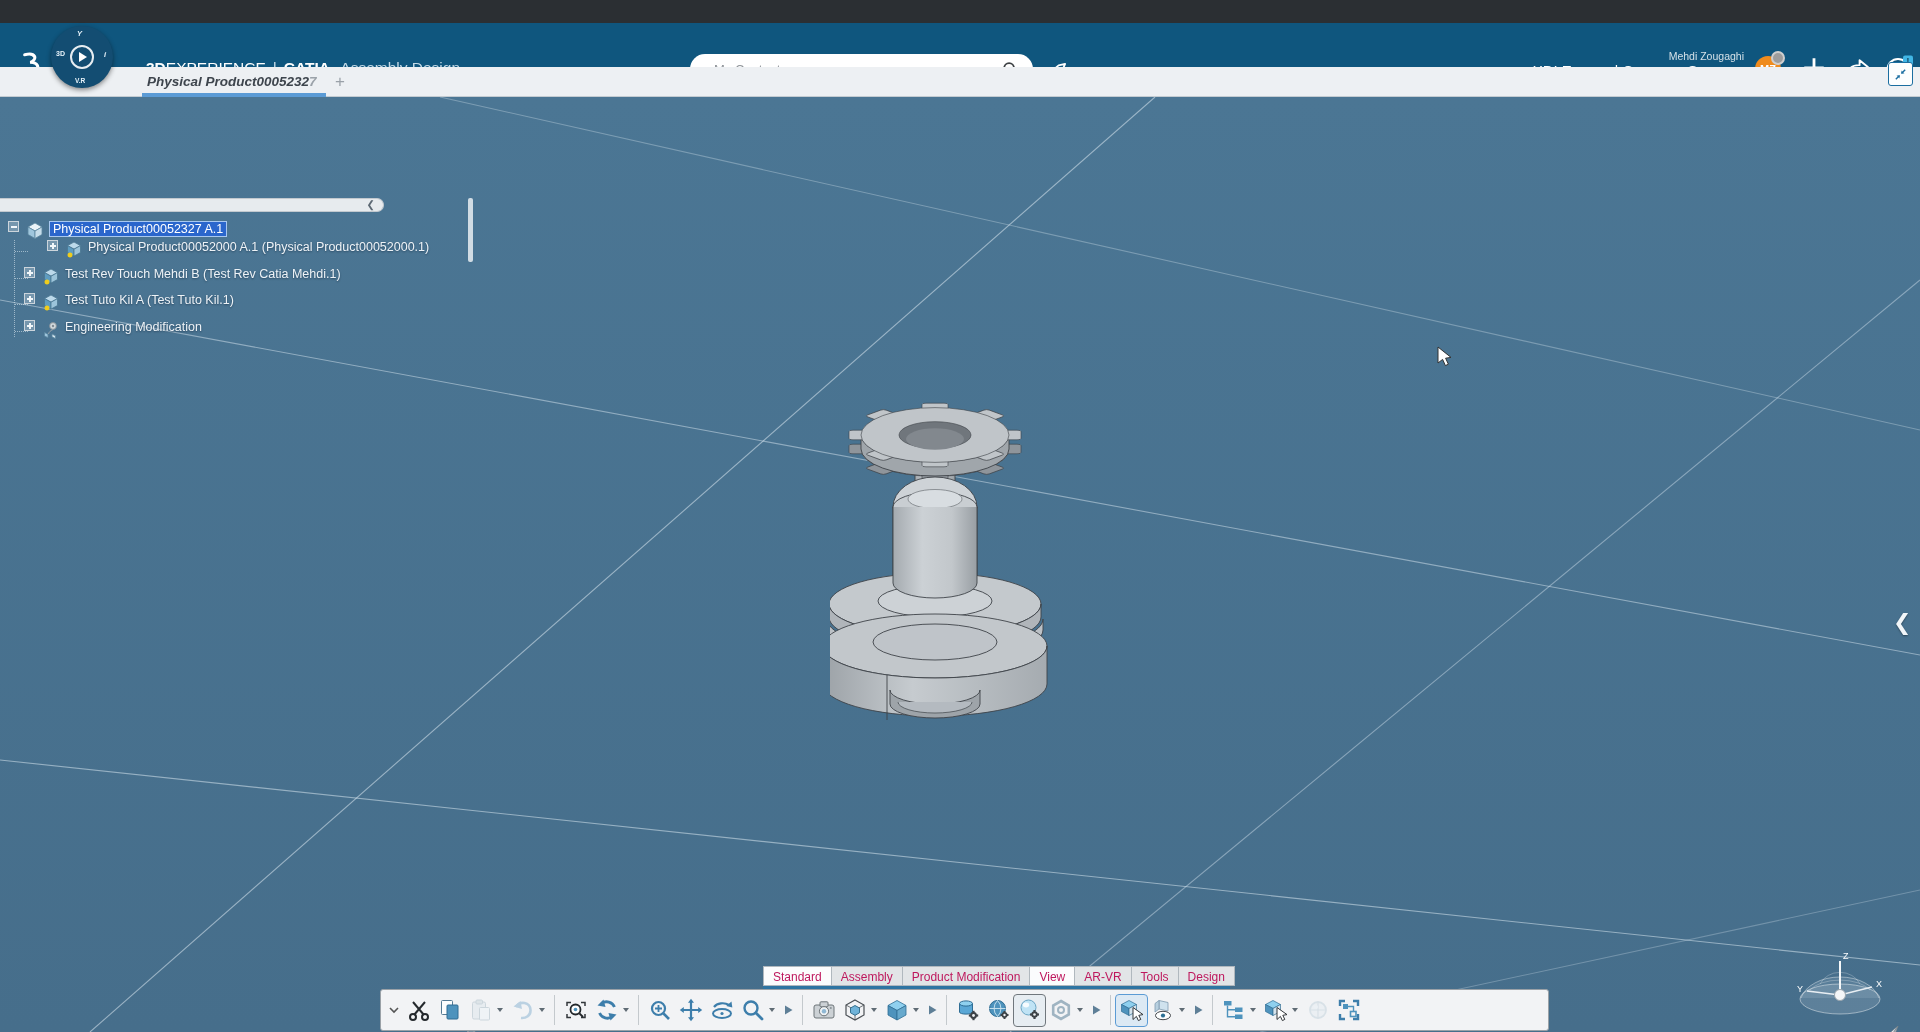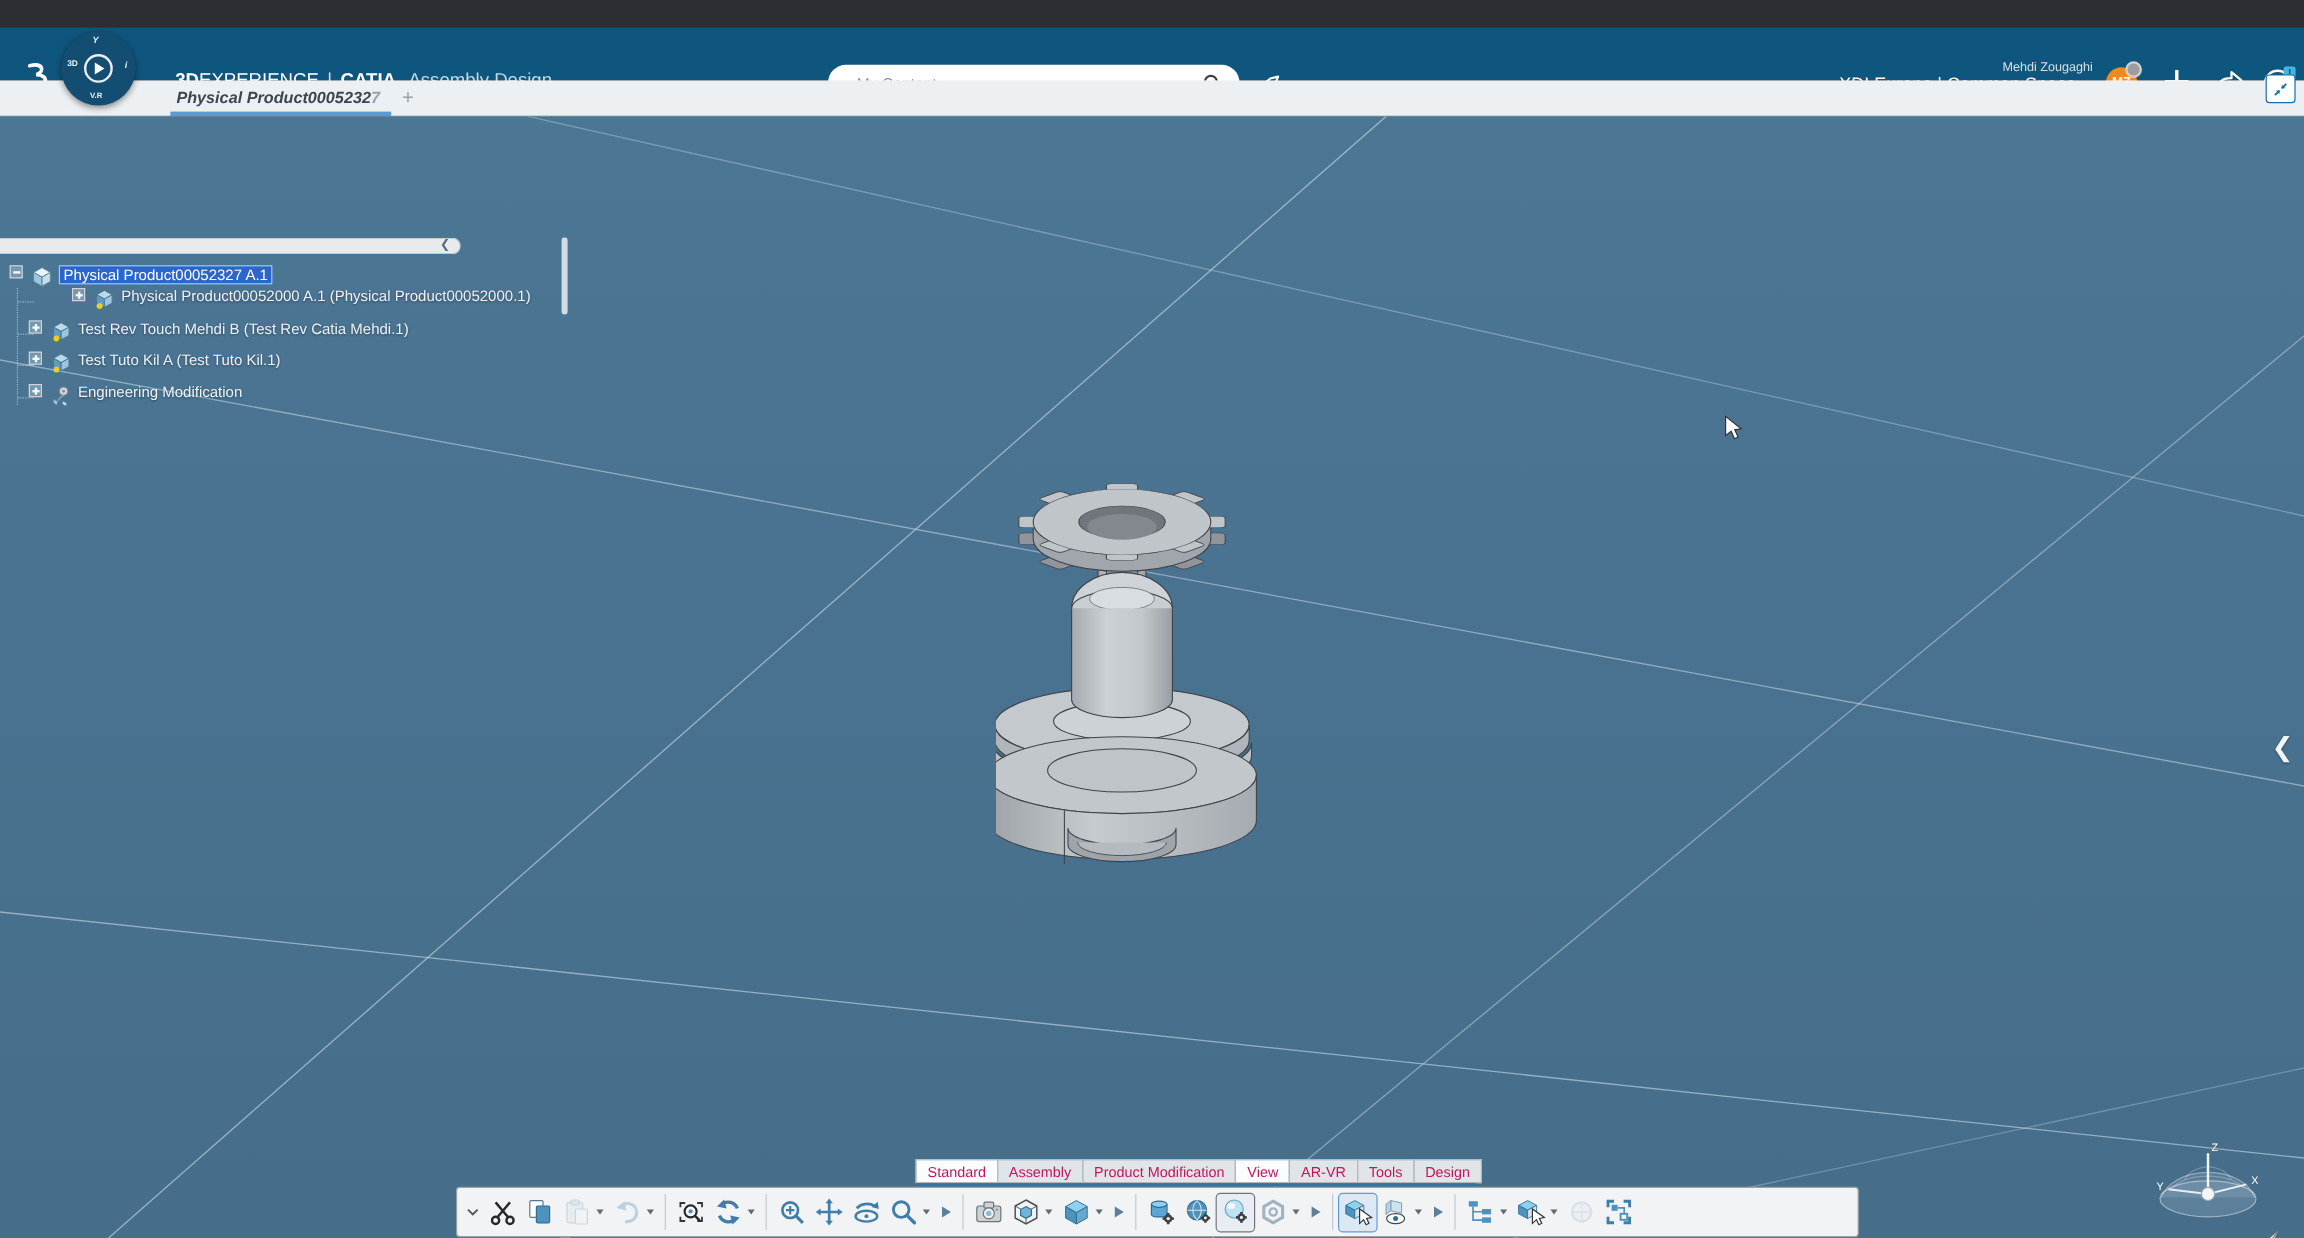--- a/index.html
+++ b/index.html
@@ -313,21 +313,21 @@
         </div>
       <svg class="ticon" viewBox="0 0 20 20">
         <path d="M10 2 L17 6 L10 10 L3 6 Z" fill="#eaf3f8" stroke="#5a86a0" stroke-width=".8"></path>
         <path d="M3 6 V13.5 L10 17.5 V10 Z" fill="#9fc6dd" stroke="#5a86a0" stroke-width=".8"></path>
         <path d="M17 6 V13.5 L10 17.5 V10 Z" fill="#c6ddea" stroke="#5a86a0" stroke-width=".8"></path>
       </svg>
       <span class="sel">Physical Product00052327 A.1</span>
     </div>
     <div id="treechildren" style="position: absolute; left: 0px; top: 0px;">
         <div class="stub" style="left: 15px; width: 13px; top: 154px;"></div>
-        <div class="trow" style="left: 24px; top: 143px; padding-left: 36px;">
+        <div class="trow" style="left: 11px; top: 143px; padding-left: 36px;">
           <div class="ebox">
             <i class="h"></i>
             <i class="v"></i>
           </div>
           <svg class="ticon" viewBox="0 0 20 20">
             <path d="M10 2 L16.5 5.6 L10 9.2 L3.5 5.6 Z" fill="#bcd9ea" stroke="#4a7690" stroke-width=".8"></path>
             <path d="M3.5 5.6 V12.5 L10 16.1 V9.2 Z" fill="#5e9cc0" stroke="#4a7690" stroke-width=".8"></path>
             <path d="M16.5 5.6 V12.5 L10 16.1 V9.2 Z" fill="#9cc4da" stroke="#4a7690" stroke-width=".8"></path>
             <g stroke="#f0cd1c" stroke-width="1.5">
               <path d="M6 12.5 v5 M3.5 15 h5 M4.2 13.2 l3.6 3.6 M7.8 13.2 l-3.6 3.6"></path>

